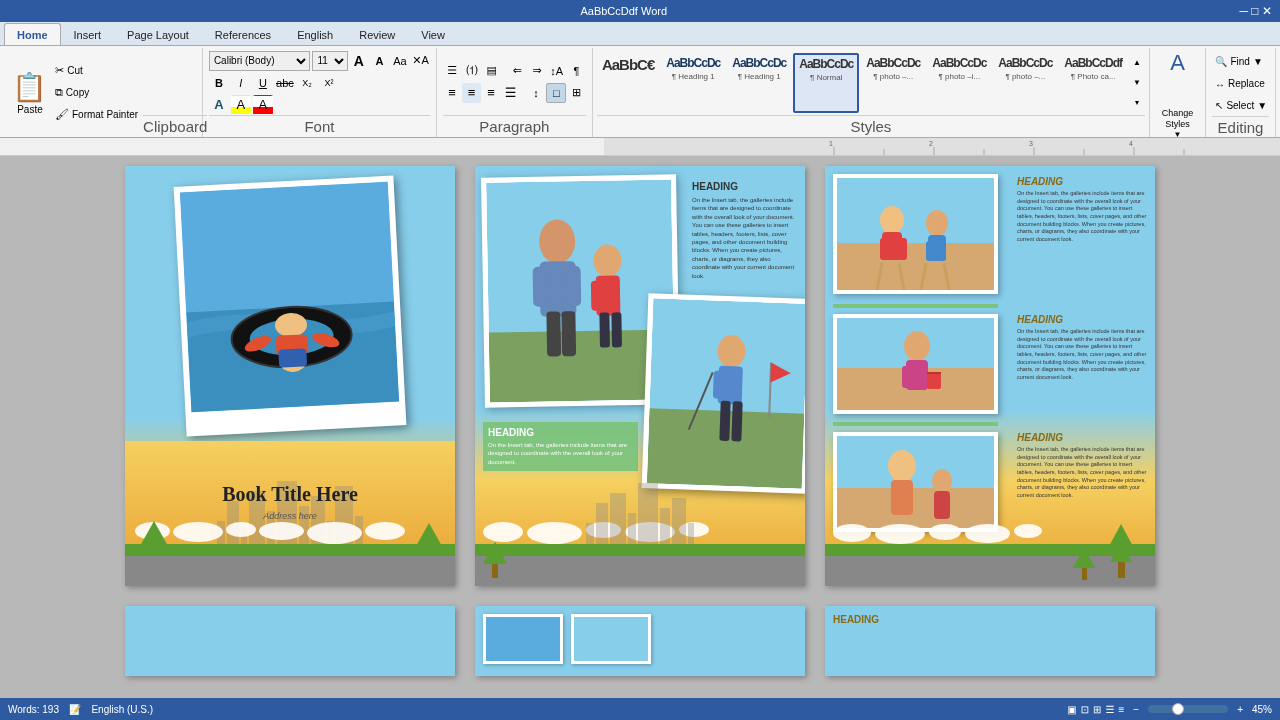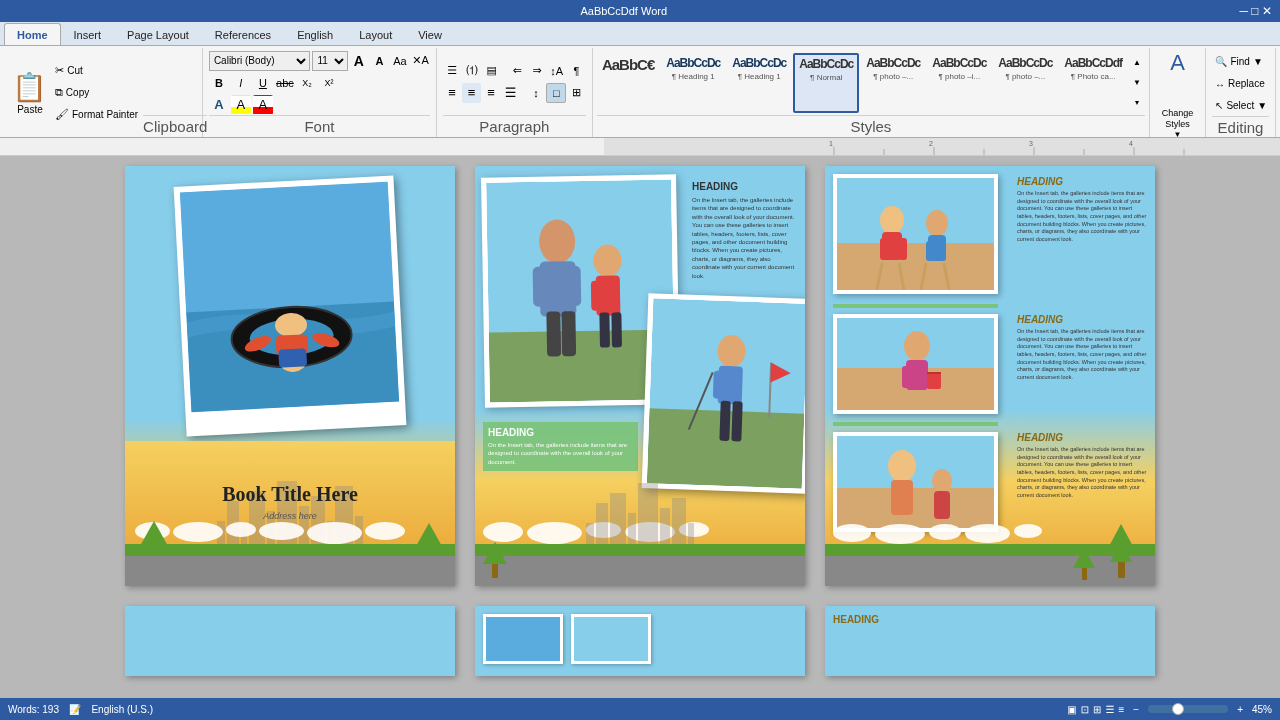--- a/index.html
+++ b/index.html
@@ -329,21 +329,21 @@
   <span style="flex:1; text-align:center;">AaBbCcDdf Word</span>
   <span style="display:flex; gap:6px; font-size:12px;">─ □ ✕</span>
 </div>
 
 <div id="tab-strip">
   <div class="tab active">Home</div>
   <div class="tab">Insert</div>
   <div class="tab">Page Layout</div>
   <div class="tab">References</div>
   <div class="tab">English</div>
-  <div class="tab">Layout</div>
+  <div class="tab">Review</div>
   <div class="tab">View</div>
 </div>
 
 <div id="ribbon-body">
 
   <div class="ribbon-group" style="flex-direction:row; min-width:95px;">
     <div class="clipboard-big">
       <span style="font-size:28px;">📋</span>
       <span style="font-size:10px;">Paste</span>
     </div>

